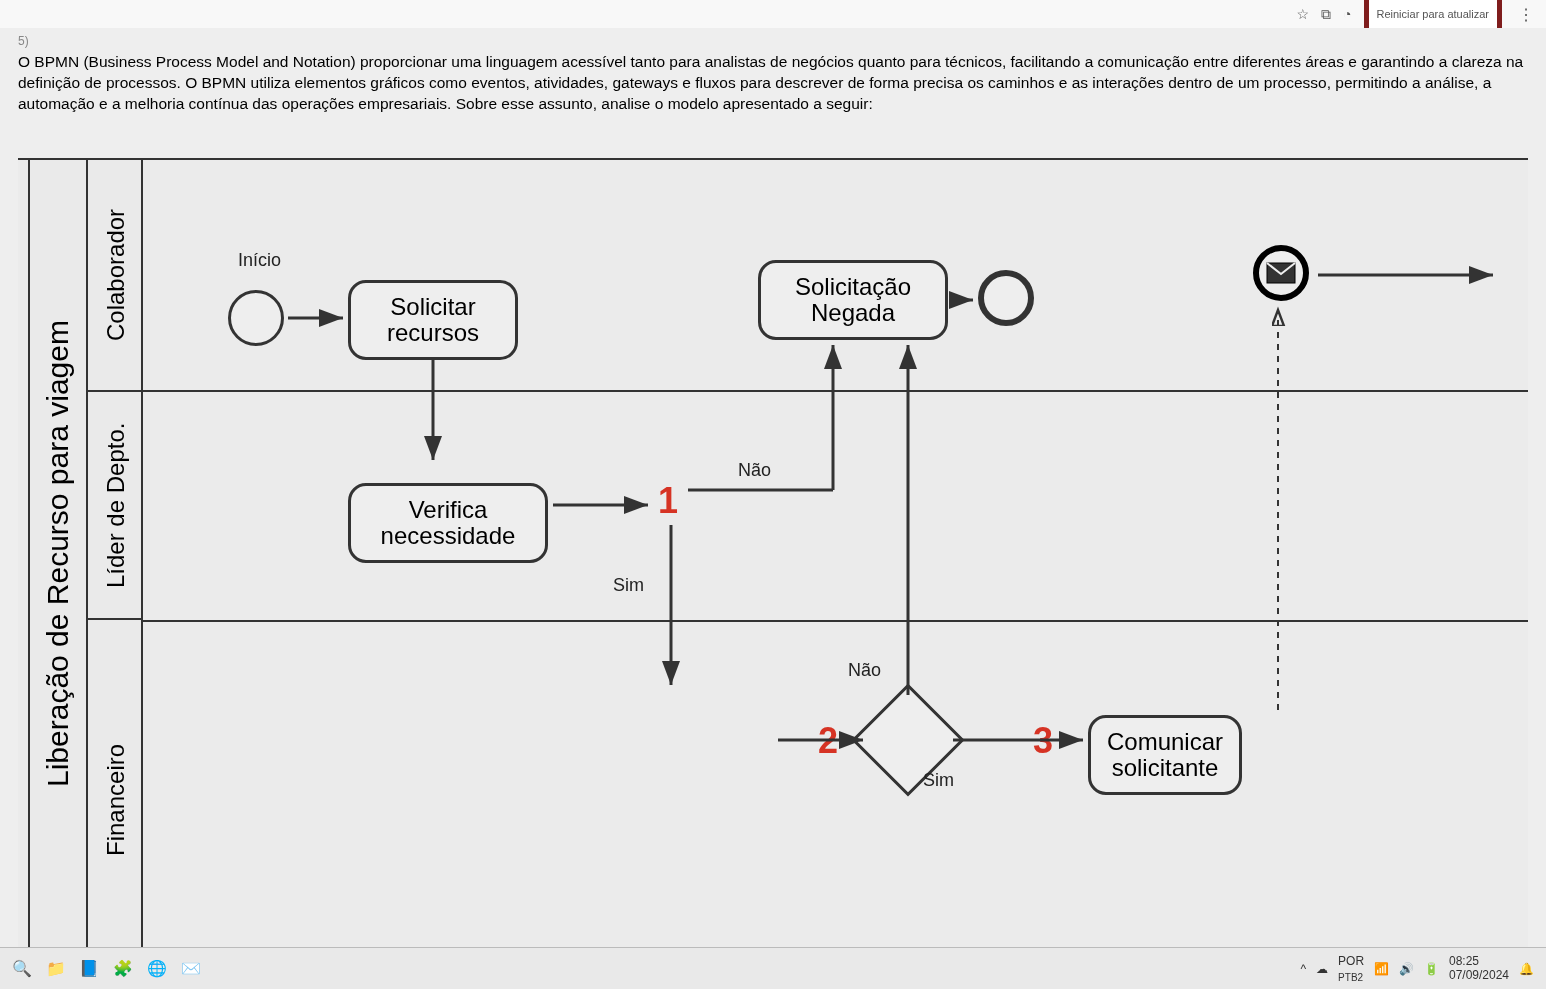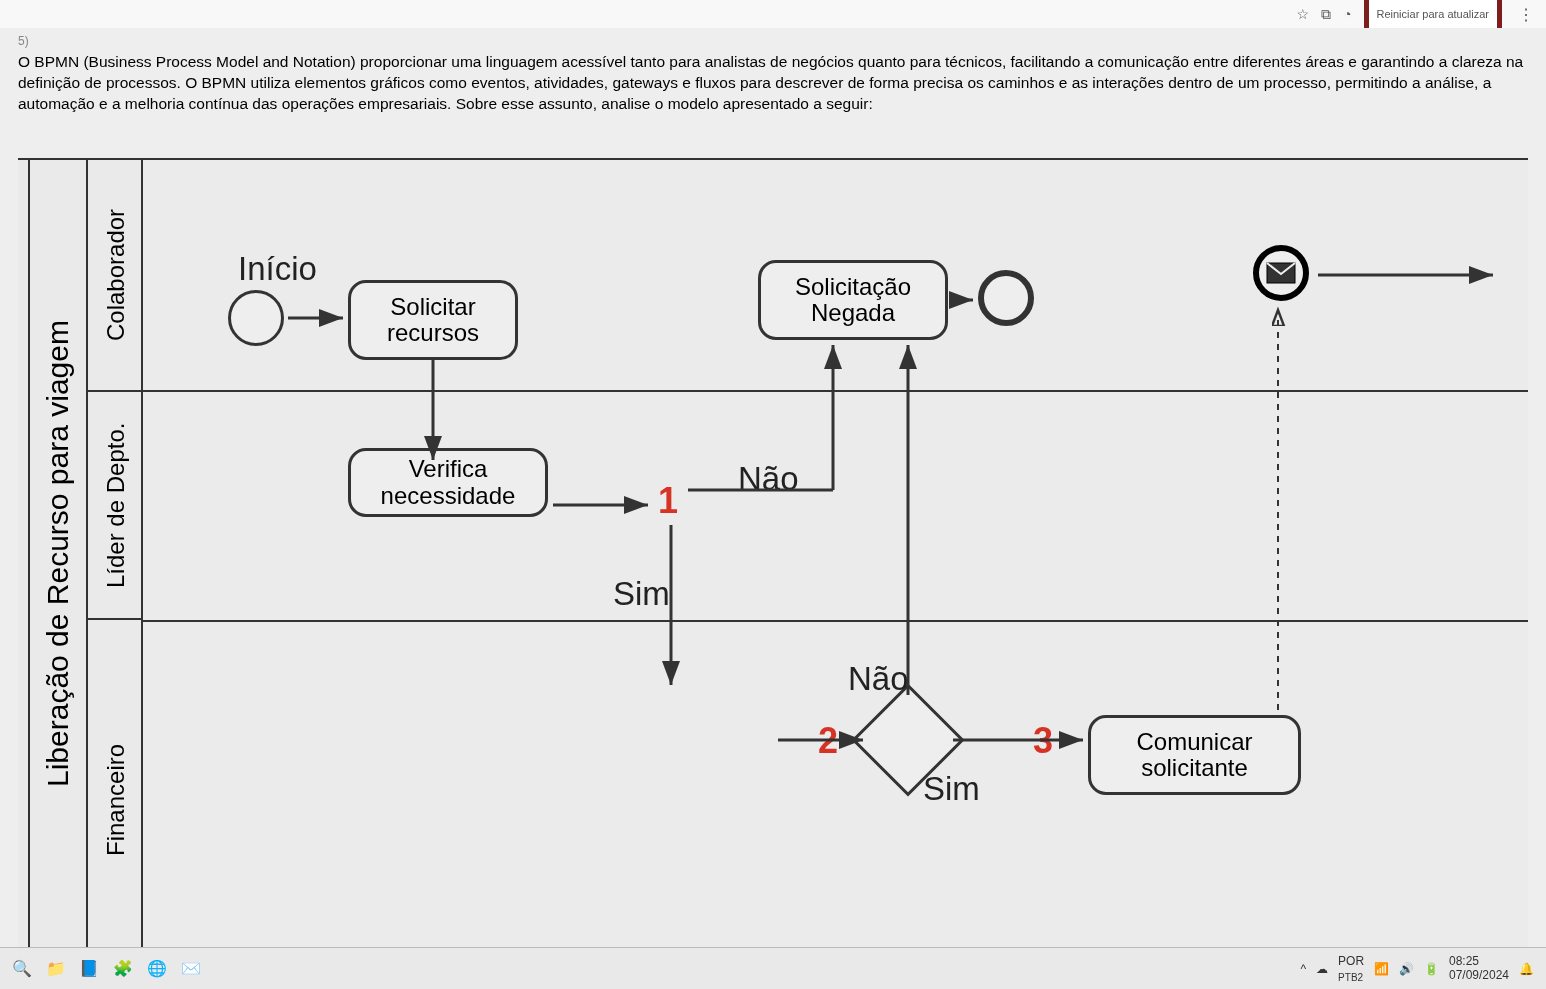--- a/index.html
+++ b/index.html
@@ -152,21 +152,21 @@
   .msg-end svg { width: 30px; height: 22px; }
 
   .diamond {
     position: absolute;
     width: 80px; height: 80px;
     transform: rotate(45deg);
     border: 3px solid #333;
     background: #eee;
   }
 
-  .lbl { position: absolute; font-size: 33px; color: #222; }
+  .lbl { position: absolute; font-size: 18px; color: #222; }
   .rednum { position: absolute; font-size: 36px; font-weight: bold; color: #d63324; }
 
   
   svg.arrows {
     position: absolute;
     left: 125px;
     top: 0;
     width: calc(100% - 125px);
     height: 100%;
     pointer-events: none;
@@ -227,38 +227,38 @@
 
     <div class="circle end" style="left:960px; top:110px; width:56px; height:56px;"></div>
 
     <div class="msg-end" style="left:1235px; top:85px;">
       <svg viewBox="0 0 30 22">
         <rect x="1" y="1" width="28" height="20" fill="#333" stroke="#000" stroke-width="1"></rect>
         <polyline points="1,1 15,12 29,1" fill="none" stroke="#eee" stroke-width="2"></polyline>
       </svg>
     </div>
 
-    <div class="task" style="left:330px; top:288px; width:200px; height:69px;">Verifica necessidade</div>
+    <div class="task" style="left:330px; top:323px; width:200px; height:80px;">Verifica necessidade</div>
 
     <span class="rednum" style="left:640px; top:320px;">1</span>
 
     <div class="lbl" style="left:720px; top:300px;">Não</div>
     <div class="lbl" style="left:595px; top:415px;">Sim</div>
 
 
     <span class="rednum" style="left:800px; top:560px;">2</span>
 
     <div class="diamond" style="left:850px; top:540px;"></div>
 
     <div class="lbl" style="left:830px; top:500px;">Não</div>
     <div class="lbl" style="left:905px; top:610px;">Sim</div>
 
     <span class="rednum" style="left:1015px; top:560px;">3</span>
 
-    <div class="task" style="left:1070px; top:555px; width:213px; height:80px; border-style:solid;">Comunicar solicitante</div>
+    <div class="task" style="left:1070px; top:555px; width:154px; height:80px; border-style:solid;">Comunicar solicitante</div>
 
     <svg class="arrows">
       <defs>
         <marker id="arr" markerWidth="10" markerHeight="10" refX="8" refY="3" orient="auto">
           <path d="M0,0 L8,3 L0,6 Z" fill="#333"></path>
         </marker>
         <marker id="arrOpen" markerWidth="10" markerHeight="10" refX="8" refY="3" orient="auto">
           <path d="M0,0 L8,3 L0,6 Z" fill="none" stroke="#333" stroke-width="1.2"></path>
         </marker>
       </defs>

